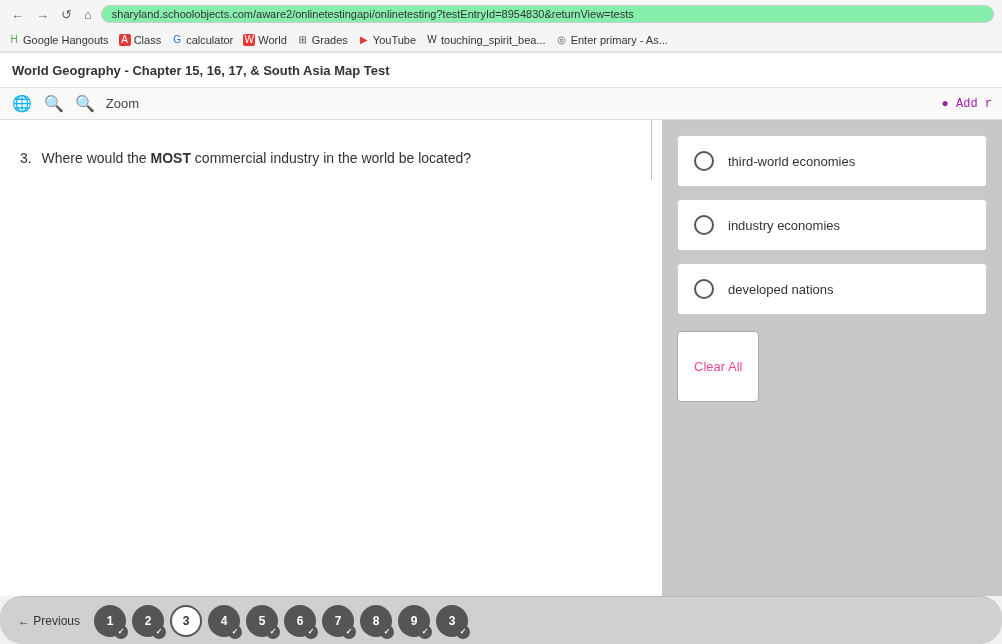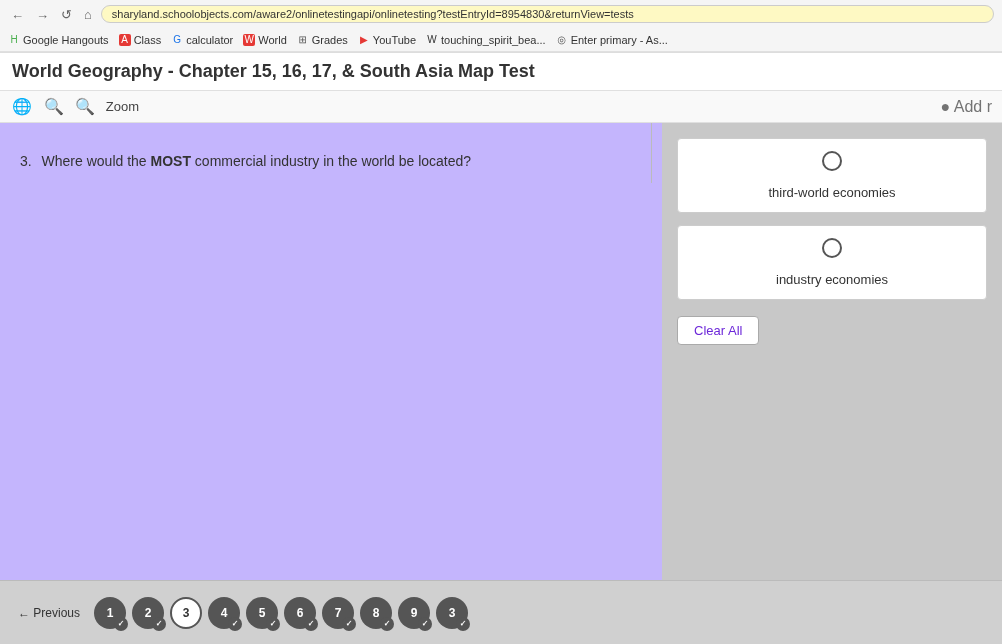--- a/index.html
+++ b/index.html
@@ -31,21 +31,21 @@
       font-size: 13px;
       color: #666;
       cursor: pointer;
       background: none;
       border: none;
       padding: 0 3px;
     }
 
     .url-bar {
       flex: 1;
-      background: #fef9c3;
+      background: #86efac;
       border: 1px solid #ccc;
       border-radius: 12px;
       padding: 2px 10px;
       font-size: 11px;
       color: #333;
     }
 
     .bookmarks-bar {
       display: flex;
       align-items: center;
@@ -77,21 +77,21 @@
     }
 
     
     .test-header {
       background: white;
       padding: 8px 12px;
       border-bottom: 1px solid #e0e0e0;
     }
 
     .test-title {
-      font-size: 18px;
+      font-size: 13px;
       font-weight: bold;
       color: #333;
     }
 
     .test-toolbar {
       display: flex;
       align-items: center;
       padding: 5px 10px;
       background: #f9f9f9;
       border-bottom: 1px solid #e0e0e0;
@@ -109,39 +109,40 @@
     }
 
     .zoom-label {
       font-size: 13px;
       color: #444;
       text-align: right;
     }
 
     .add-btn {
       margin-left: auto;
-      font-size: 16px;
-      color: #737373;
+      font-size: 12px;
+      color: #a21caf;
       cursor: pointer;
       background: none;
       border: none;
+      font-family: Liberation Mono, monospace;
     }
 
     
     .main-content {
       display: flex;
       background: #e8e8e8;
       height: calc(644px - 28px - 24px - 36px - 32px - 48px);
       position: relative;
     }
 
     
     .question-panel {
       flex: 1;
-      background: #c4b5fd;
+      background: #ffffff;
       padding: 30px 20px;
       position: relative;
       min-height: 380px;
     }
 
     .question-number {
       font-size: 14px;
       color: #333;
       margin-bottom: 8px;
     }
@@ -160,21 +161,20 @@
     .answer-option {
       background: white;
       border: 1px solid #ccc;
       border-radius: 4px;
       padding: 12px 16px;
       display: flex;
       align-items: center;
       gap: 14px;
       cursor: pointer;
       min-height: 52px;
-      flex-direction: column;
     }
 
     .radio-circle {
       width: 20px;
       height: 20px;
       border: 2px solid #555;
       border-radius: 50%;
       flex-shrink: 0;
       background: white;
       display: flex;
@@ -184,42 +184,43 @@
 
     .answer-text {
       font-size: 13px;
       color: #333;
     }
 
     .clear-all-btn {
       background: white;
       border: 1px solid #aaa;
       border-radius: 4px;
-      padding: 6px 16px;
+      padding: 27px 16px;
       font-size: 13px;
-      color: #6d28d9;
+      color: #ec4899;
       cursor: pointer;
       text-align: center;
       align-self: flex-start;
       margin-top: 4px;
     }
 
     
     .bottom-nav {
       position: absolute;
       bottom: 0;
       left: 0;
       right: 0;
-      height: 64px;
+      height: 48px;
       background: #d0d0d0;
       display: flex;
       align-items: center;
       padding: 0 10px;
       gap: 6px;
       border-top: 1px solid #bbb;
+      border-radius: 22px;
     }
 
     .prev-btn {
       font-size: 12px;
       color: #333;
       cursor: pointer;
       background: none;
       border: none;
       padding: 4px 8px;
     }
@@ -350,20 +351,24 @@
       <div class="radio-circle"></div>
       <span class="answer-text">third-world economies</span>
     </div>
 
 
     <div class="answer-option">
       <div class="radio-circle"></div>
       <span class="answer-text">industry economies</span>
     </div>
 
+    <div class="answer-option">
+      <div class="radio-circle"></div>
+      <span class="answer-text">developed nations</span>
+    </div>
 
     <button class="clear-all-btn">Clear All</button>
   </div>
 </div>
 
 <div class="bottom-nav">
   <button class="prev-btn">← Previous</button>
 
   <div class="nav-number completed" style="position:relative;">
     <span>1</span>

